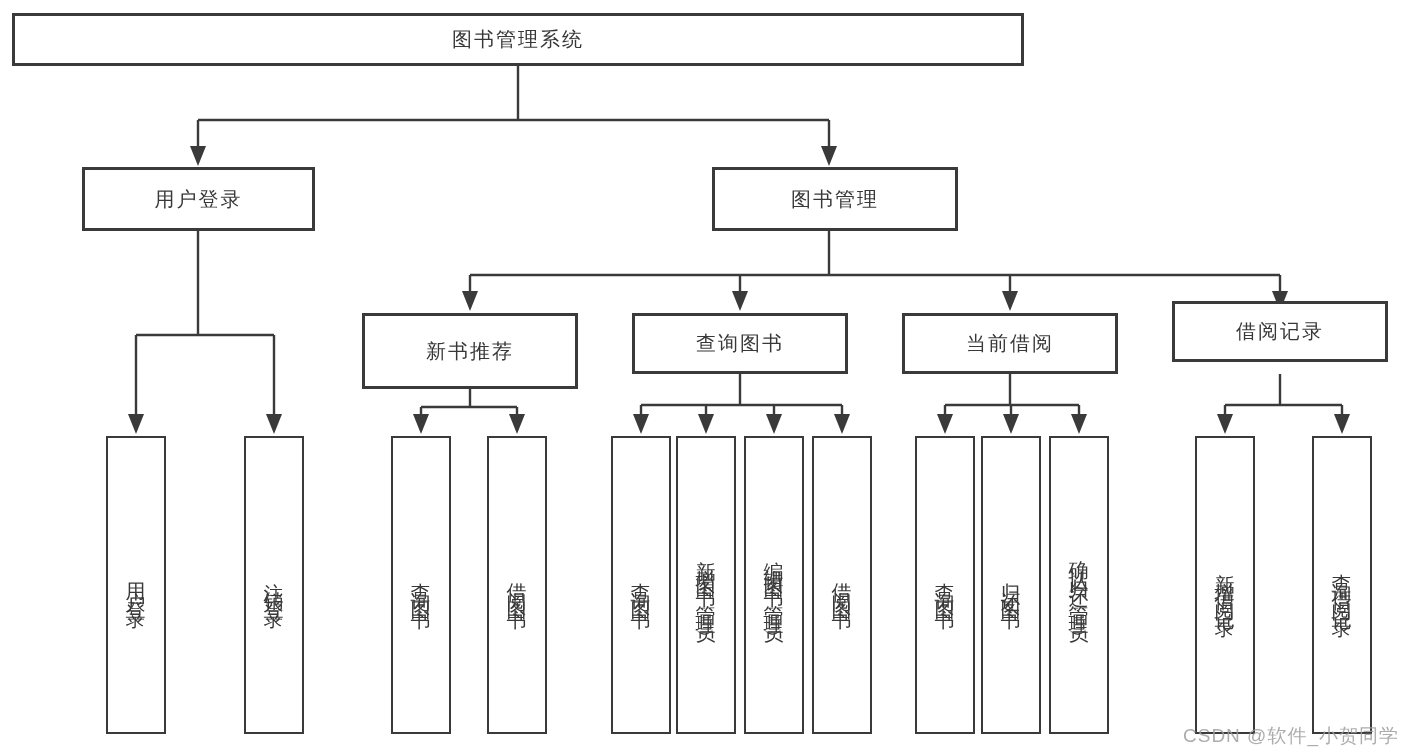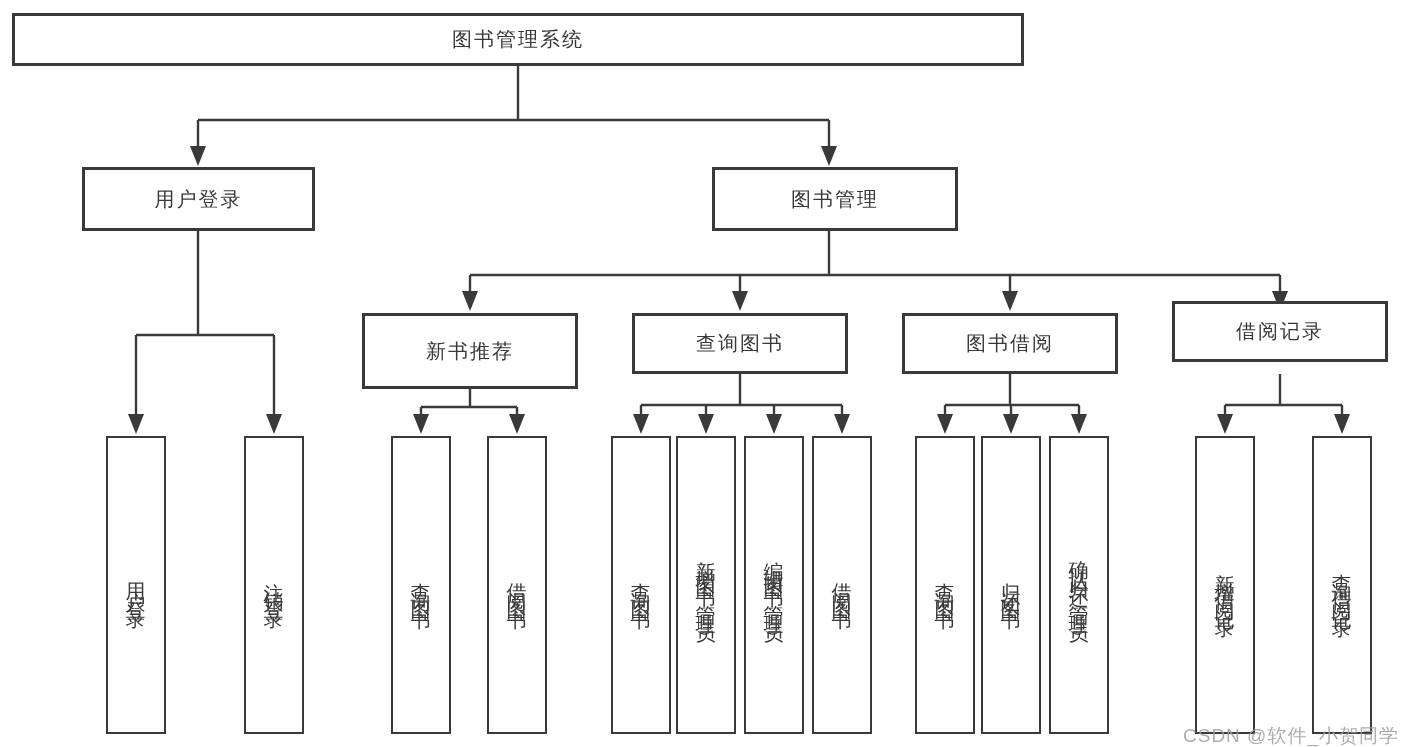--- a/index.html
+++ b/index.html
@@ -111,21 +111,21 @@
     <span class="hlabel">图书管理</span>
   </div>
 
   <div class="box" style="left:362px;top:313px;width:216px;height:76px">
     <span class="hlabel">新书推荐</span>
   </div>
   <div class="box" style="left:632px;top:313px;width:216px;height:61px">
     <span class="hlabel">查询图书</span>
   </div>
   <div class="box" style="left:902px;top:313px;width:216px;height:61px">
-    <span class="hlabel">图书借阅</span>
+    <span class="hlabel">当前借阅</span>
   </div>
   <div class="box" style="left:1172px;top:301px;width:216px;height:61px">
     <span class="hlabel">借阅记录</span>
   </div>
 
   <div class="box leaf" style="left:106px;top:436px;width:60px;height:298px">
     <span class="vlabel">用户登录</span>
   </div>
   <div class="box leaf" style="left:244px;top:436px;width:60px;height:298px">
     <span class="vlabel">注销登录</span>

